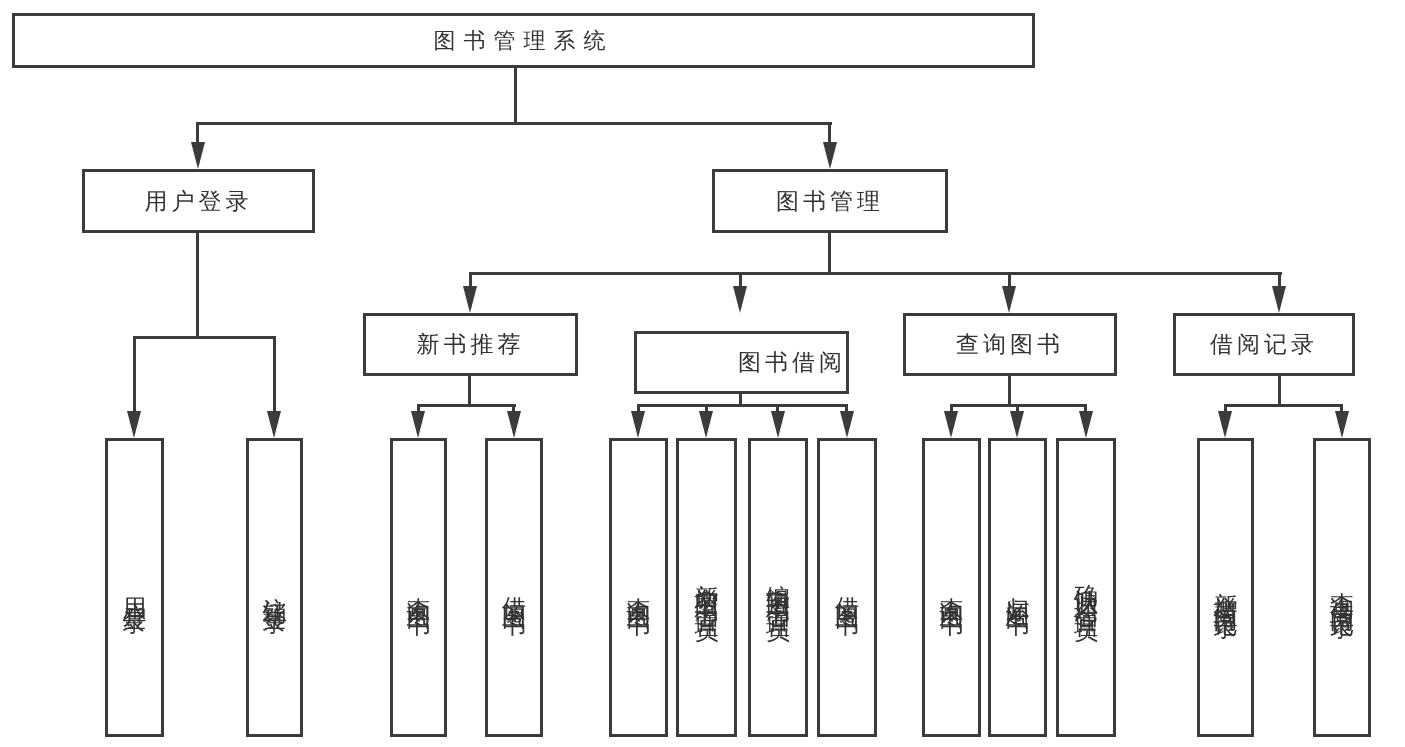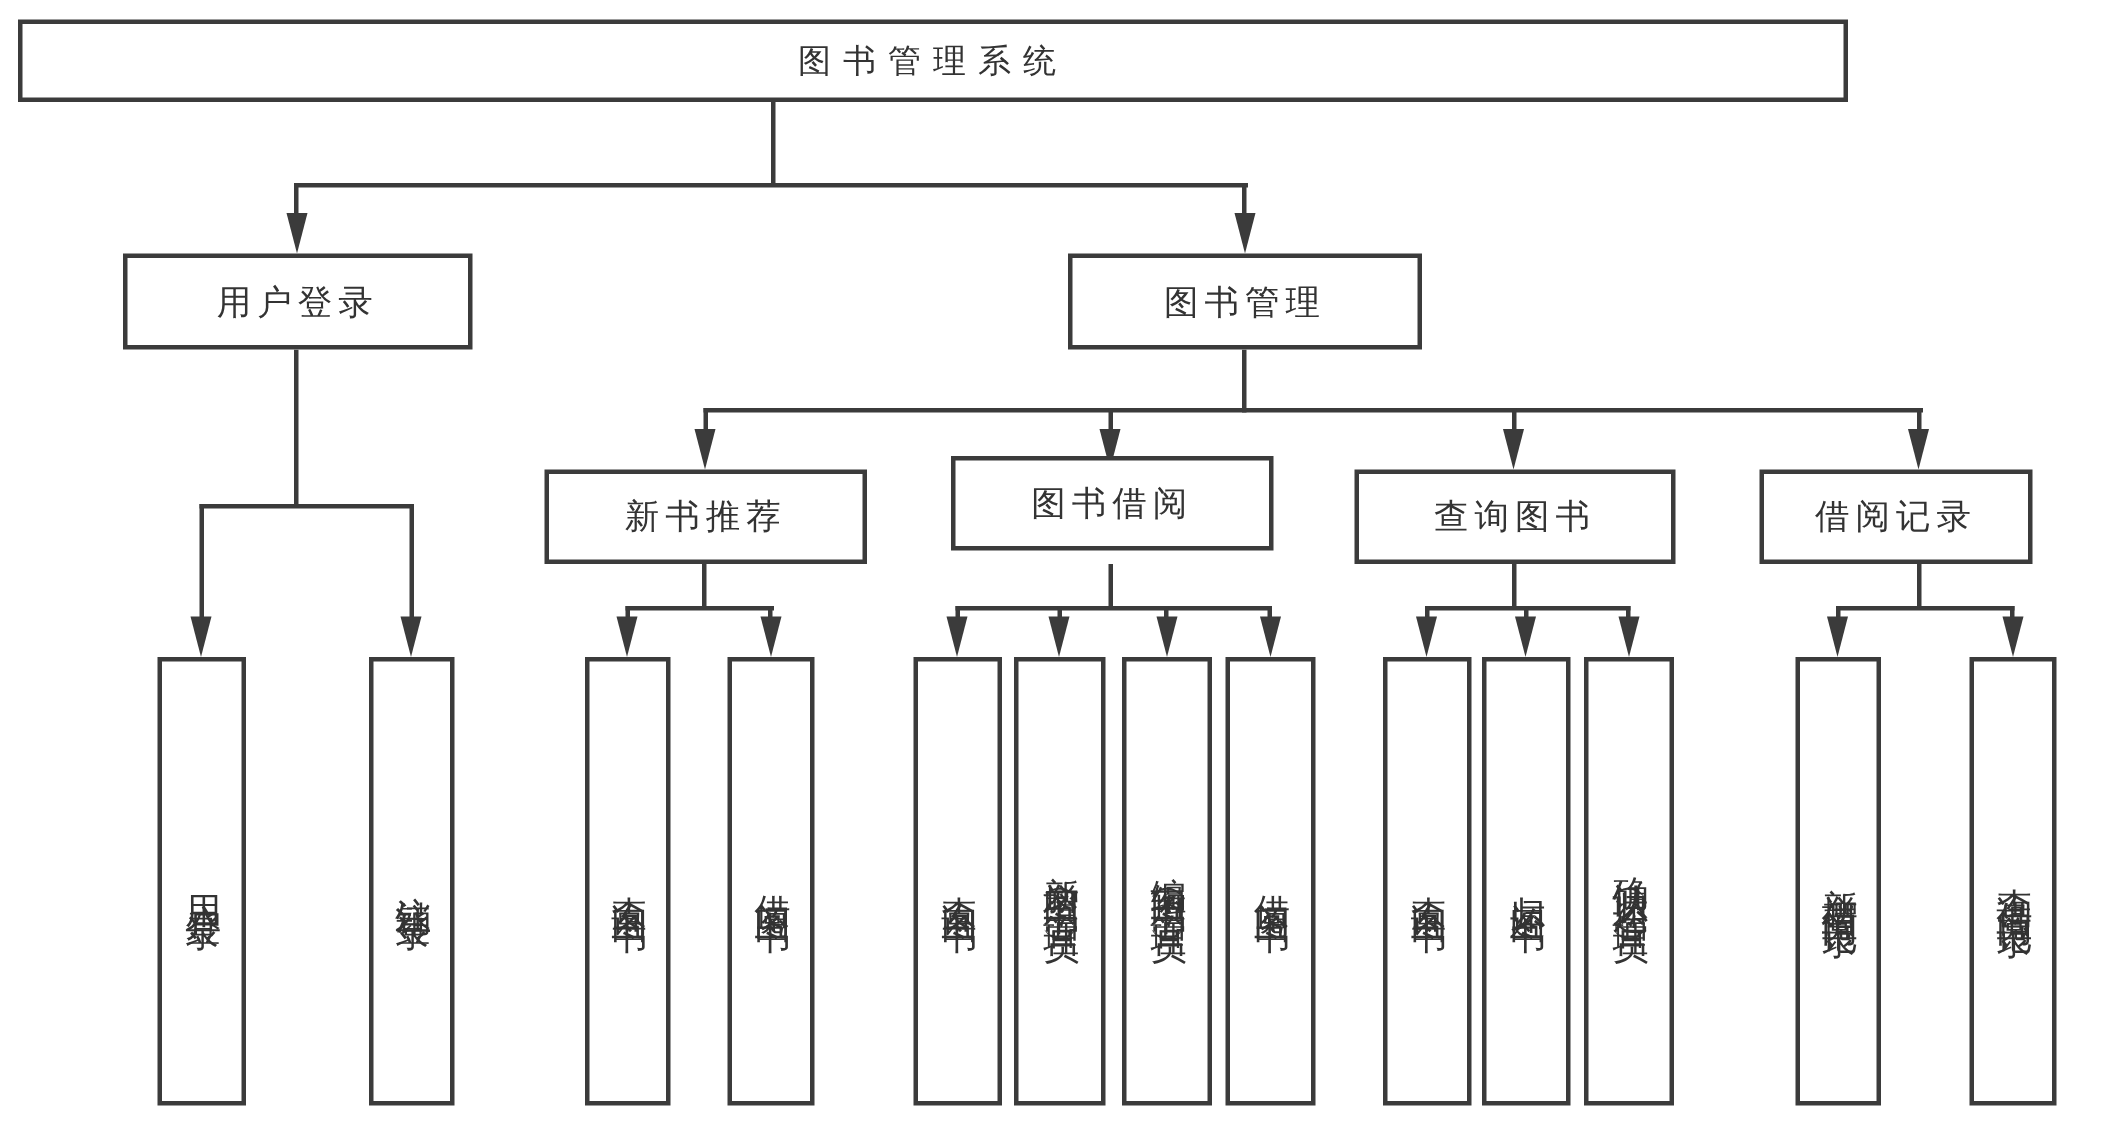--- a/index.html
+++ b/index.html
@@ -95,35 +95,35 @@
   <div class="vl" style="left:1084px;top:404px;height:12px;"></div>
   <div class="tri" style="left:1079px;top:411px;"></div>
 
   <div class="vl" style="left:1278px;top:376px;height:30px;"></div>
   <div class="hl" style="left:1224px;top:404px;width:119px;"></div>
   <div class="vl" style="left:1224px;top:404px;height:12px;"></div>
   <div class="tri" style="left:1218px;top:411px;"></div>
   <div class="vl" style="left:1340px;top:404px;height:12px;"></div>
   <div class="tri" style="left:1335px;top:411px;"></div>
 
-  <div class="box title" style="left:12px;top:13px;width:1220px;height:55px;">
+  <div class="box title" style="left:12px;top:13px;width:1023px;height:55px;">
     <span>图书管理系统</span>
   </div>
 
   <div class="box" style="left:82px;top:169px;width:233px;height:64px;">
     <span>用户登录</span>
   </div>
   <div class="box" style="left:363px;top:313px;width:215px;height:63px;">
     <span>新书推荐</span>
   </div>
 
   <div class="box" style="left:712px;top:169px;width:236px;height:64px;">
     <span>图书管理</span>
   </div>
-  <div class="box" style="left:634px;top:304px;width:215px;height:63px;">
+  <div class="box" style="left:634px;top:331px;width:215px;height:63px;justify-content:flex-end;">
     <span>图书借阅</span>
   </div>
   <div class="box" style="left:903px;top:313px;width:214px;height:63px;">
     <span>查询图书</span>
   </div>
   <div class="box" style="left:1173px;top:313px;width:182px;height:63px;">
     <span>借阅记录</span>
   </div>
 
   <div class="vbox" style="left:105px;top:438px;width:59px;height:299px;">

